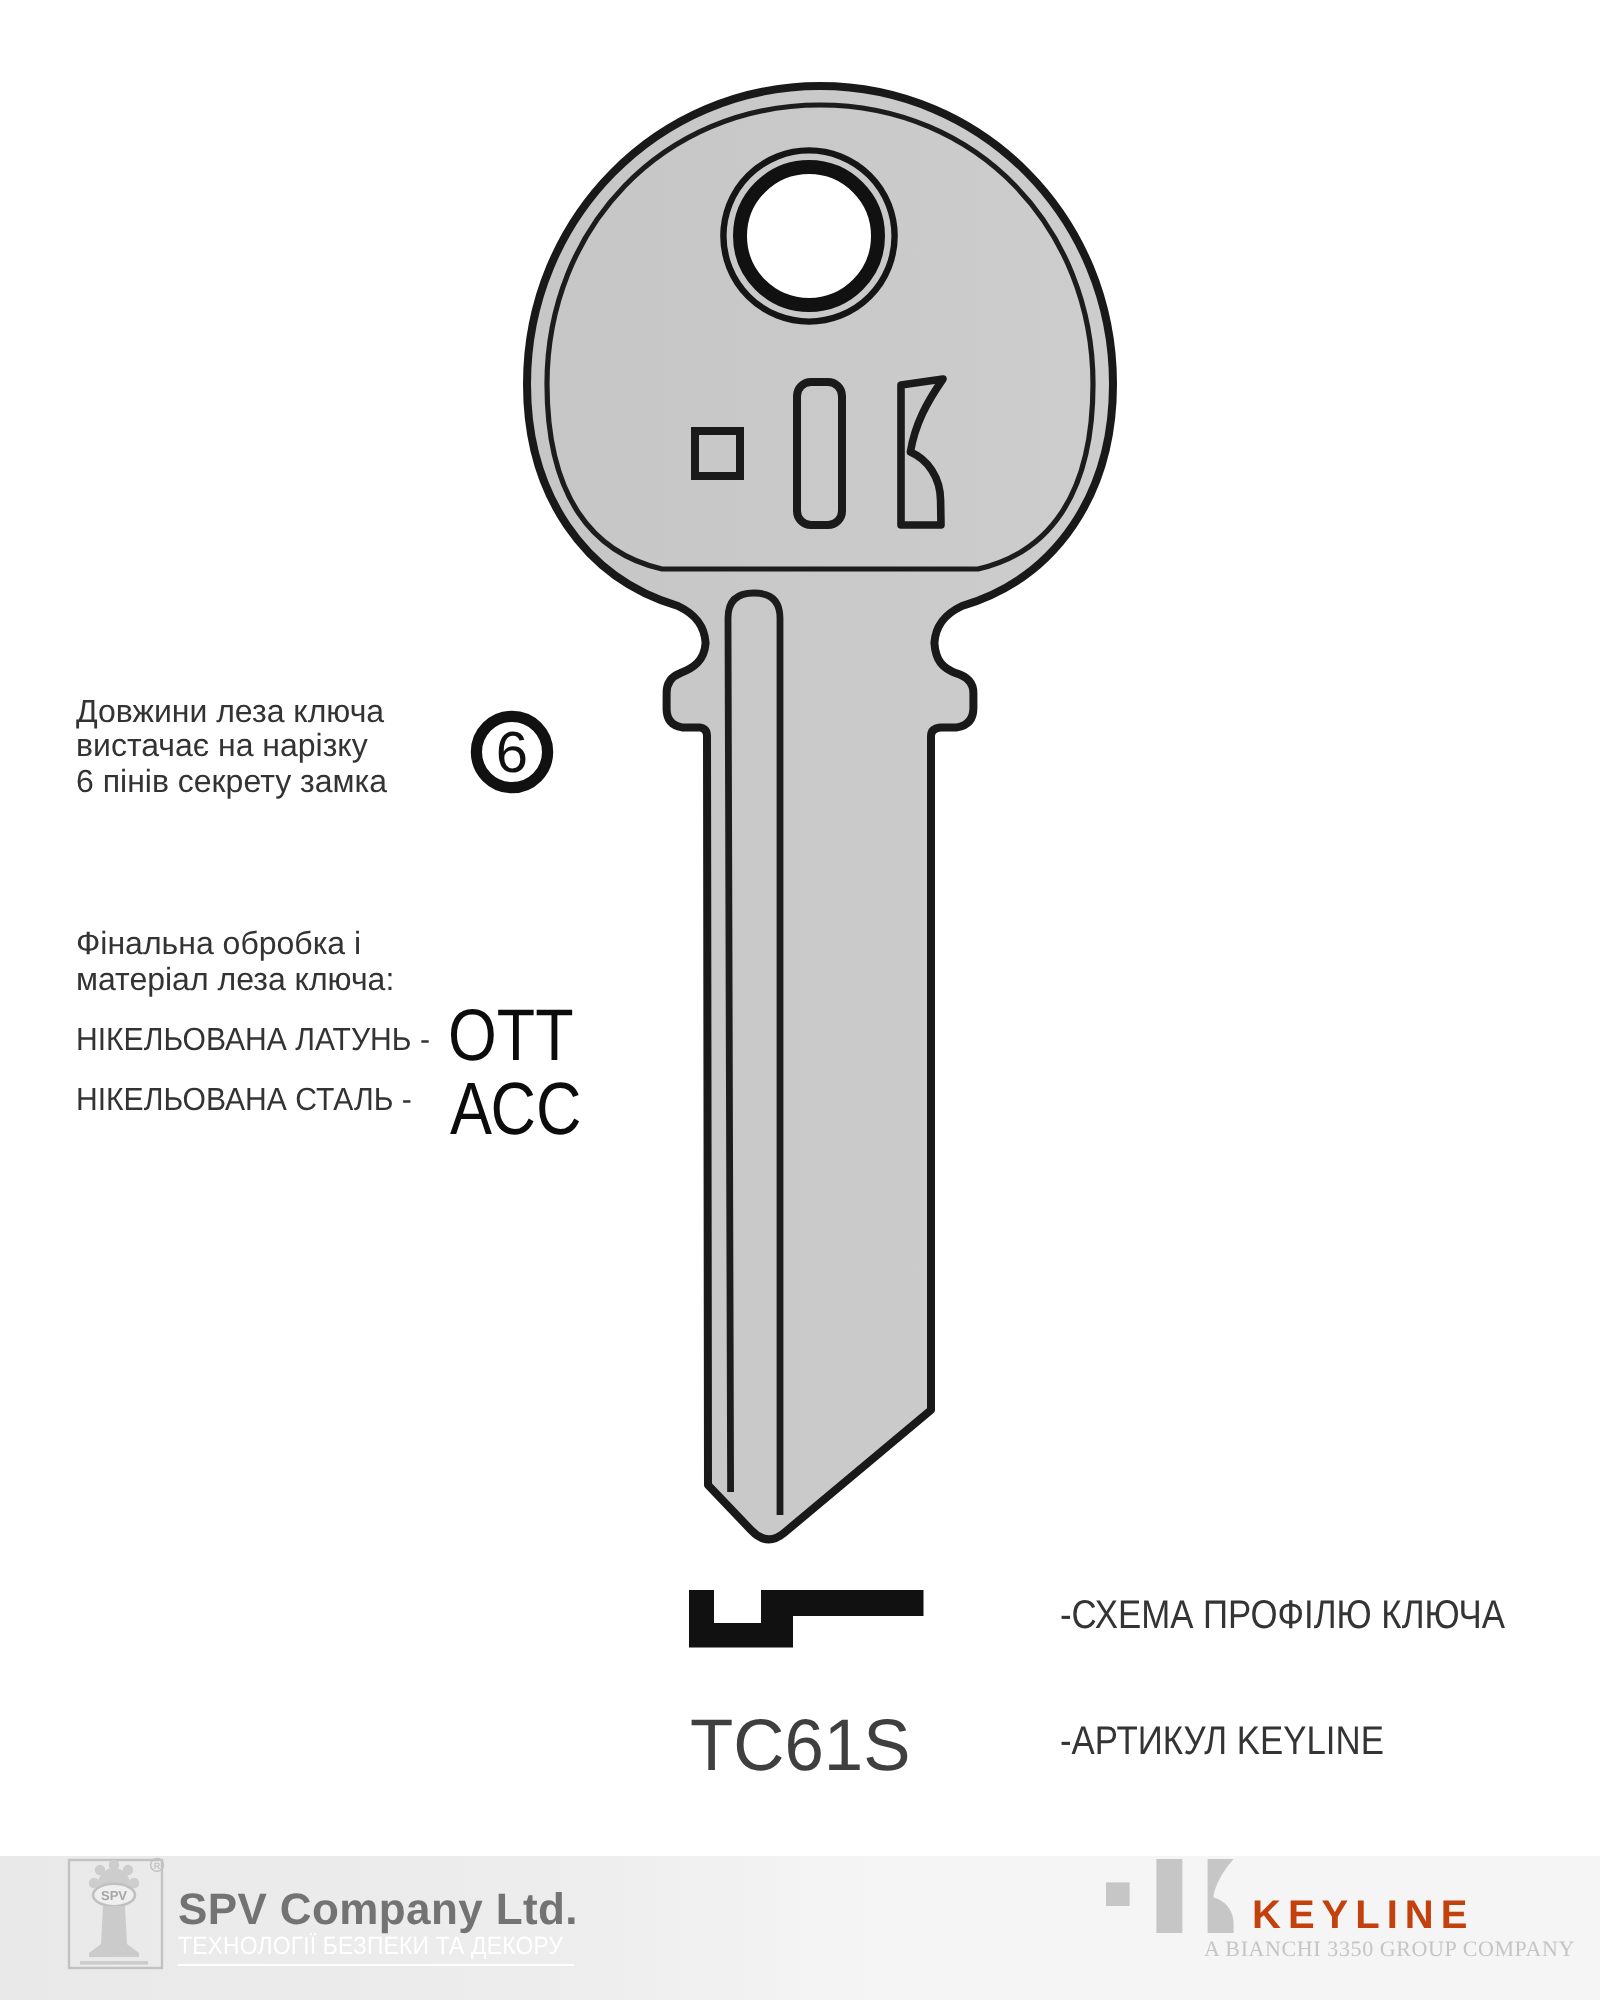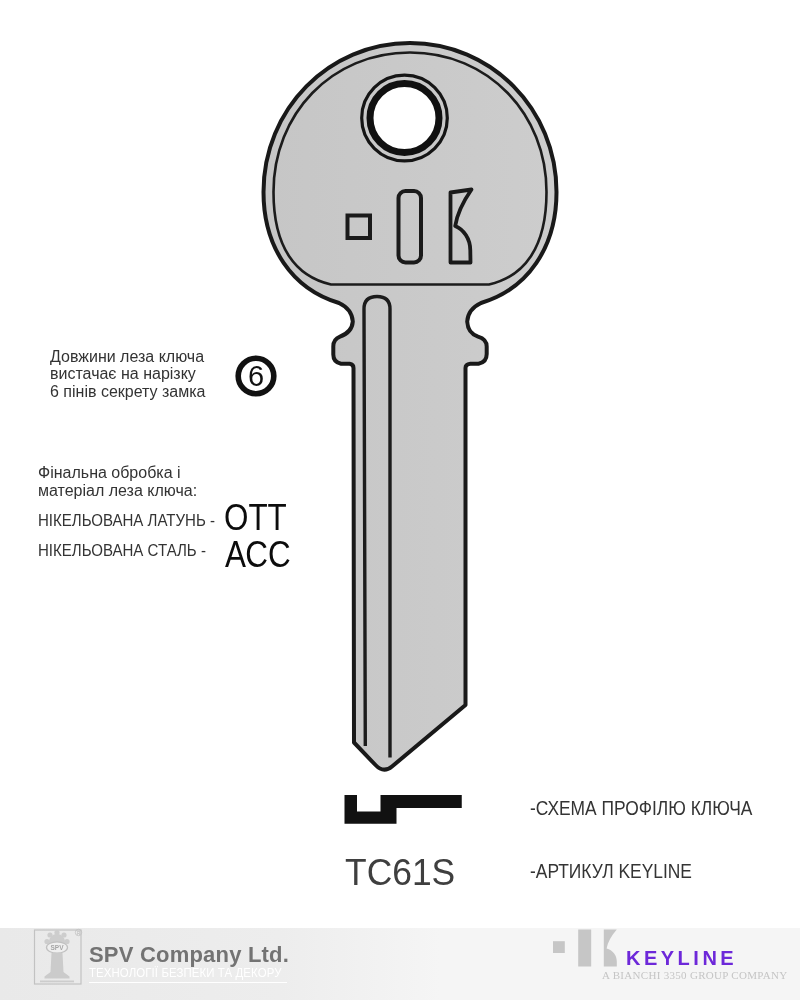--- a/index.html
+++ b/index.html
@@ -67,21 +67,21 @@
 
   <path d="M 365.3,746 L 364.0,309 Q 364.0,296.5 377.0,296.5 Q 390,296.5 390,309 L 390,757.5" fill="none" stroke="#1c1c1c" stroke-width="3.4"></path>
 
   <circle cx="256" cy="376" r="17.8" fill="#ffffff" stroke="#111111" stroke-width="5.6"></circle>
   <text x="256" y="386" font-size="29" fill="#111" text-anchor="middle" font-family="Liberation Sans,sans-serif">6</text>
 
   <path d="M 344.5,795 L 357,795 L 357,811.5 L 380.5,811.5 L 380.5,795
            L 461.75,795 L 461.75,808 L 396.5,808 L 396.5,823.7 L 344.5,823.7 Z" fill="#111111"></path>
 </svg>
 
-<div class="abs" style="left:50px;top:347.5px;font-size:16px;line-height:17.5px;color:#333;">
+<div class="abs" style="left:38px;top:347.5px;font-size:16px;line-height:17.5px;color:#333;">
 Довжини леза ключа<br>вистачає на нарізку<br>6 пінів секрету замка</div>
 
 <div class="abs" style="left:38px;top:463.5px;font-size:16px;line-height:18px;color:#333;">
 Фінальна обробка і<br>матеріал леза ключа:</div>
 
 <div class="abs" style="left:38px;top:511.6px;font-size:16px;color:#333;transform:scaleX(0.94);transform-origin:left top;">НІКЕЛЬОВАНА ЛАТУНЬ -</div>
 
 <div class="abs" style="left:224px;top:500px;font-size:36.5px;line-height:36.5px;color:#0c0c0c;transform:scaleX(0.86);transform-origin:left top;">ОТТ</div>
 
 <div class="abs" style="left:38px;top:541.6px;font-size:16px;color:#333;transform:scaleX(0.94);transform-origin:left top;">НІКЕЛЬОВАНА СТАЛЬ -</div>
@@ -129,15 +129,15 @@
   <path d="M 603.8,9.5 L 616.8,9.5 C 611.3,16 607.7,22 606.6,28.6
            C 612.7,30.2 616.8,35.3 616.8,41.5 L 616.8,46.5 L 603.8,46.5 Z" fill="#c6c6c6"></path>
 </svg>
 
 <div class="abs" style="left:89px;top:944.3px;font-size:22px;line-height:22px;font-weight:bold;color:#737373;letter-spacing:0.2px;">SPV Company Ltd.</div>
 
 <div class="abs" style="left:89px;top:967px;font-size:12.5px;line-height:12.5px;color:#ffffff;letter-spacing:0.1px;transform:scaleX(0.915);transform-origin:left top;">ТЕХНОЛОГІЇ БЕЗПЕКИ ТА ДЕКОРУ</div>
 
 <div class="abs" style="left:89px;top:981.5px;width:198px;height:1.5px;background:#ffffff;"></div>
 
-<div class="abs" style="left:626px;top:948.4px;font-size:20px;line-height:20px;font-weight:bold;color:#6d28d9;letter-spacing:3.5px;">KEYLINE</div>
+<div class="abs" style="left:626px;top:948.4px;font-size:20px;line-height:20px;font-weight:bold;color:#c2410c;letter-spacing:3.5px;">KEYLINE</div>
 
 <div class="abs" style="left:602px;top:969.8px;font-size:11px;line-height:11px;color:#c5c5c5;letter-spacing:0.3px;font-family:'Liberation Serif',serif;">A BIANCHI 3350 GROUP COMPANY</div>
 
 </body></html>

